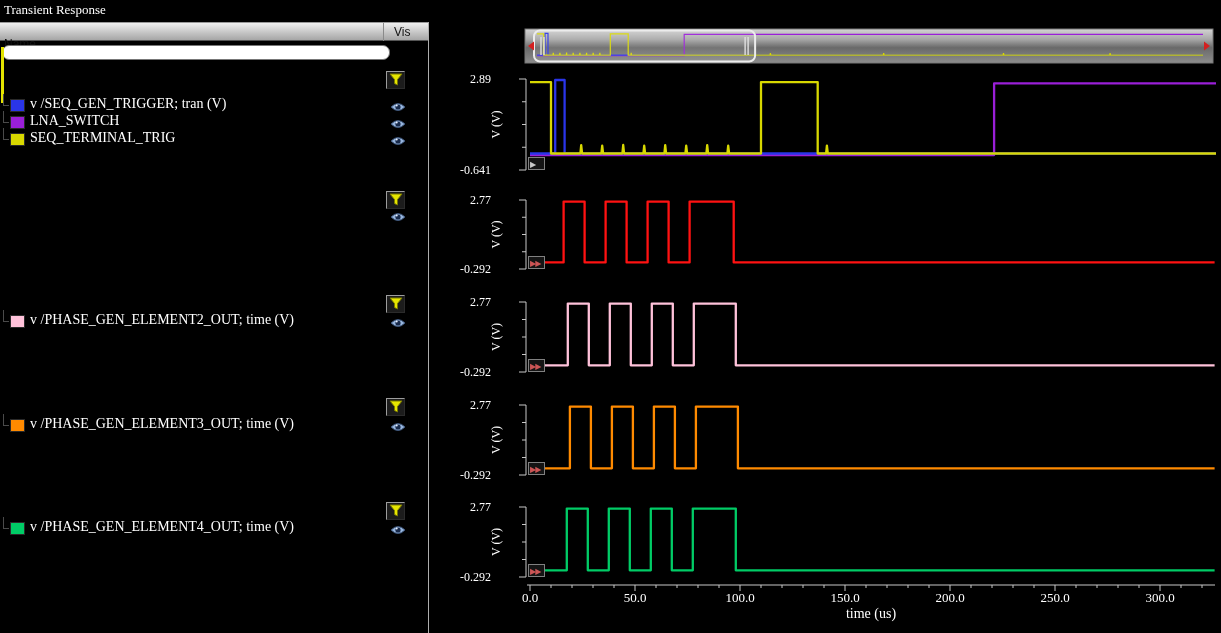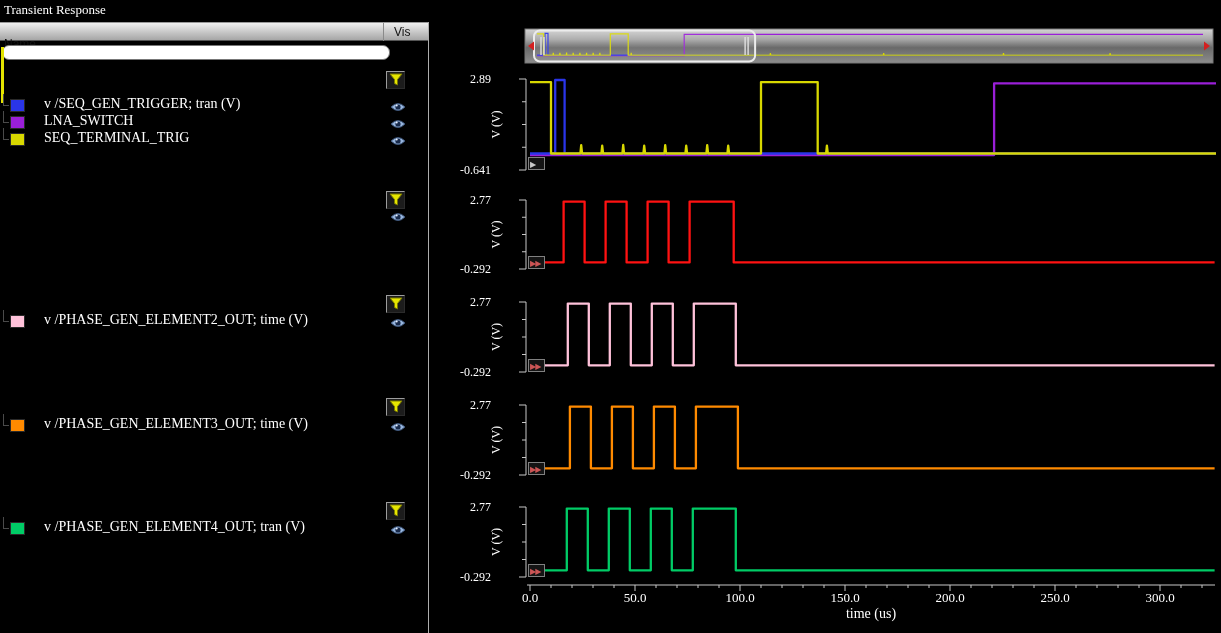--- a/index.html
+++ b/index.html
@@ -14,21 +14,21 @@
   .ph-name{position:absolute;left:4px;top:2px;margin-top:12px;}
   .ph-vis{position:absolute;left:394px;top:2px;}
   .ph-sep{position:absolute;left:383px;top:0;width:1px;height:18px;background:#8a8a8a;}
   .filter-input{position:absolute;left:2px;top:45px;width:374px;height:13px;border-radius:7px;
       border:1px solid #777;background:#fff;outline:none;font-size:11px;padding:0 6px;}
   .group-line{position:absolute;left:1px;top:47px;width:3px;height:56px;background:#e3e300;}
   .sig-row{position:absolute;left:0;height:16px;width:382px;color:#fff;font-size:14px;cursor:default;}
   .tree-l{position:absolute;left:3px;top:-3px;width:5px;height:11px;
       border-left:1px solid #4a4a4a;border-bottom:1px solid #4a4a4a;}
   .swatch{position:absolute;left:10px;top:2px;width:13px;height:11px;border:1px solid #2a2a2a;}
-  .sig-label{position:absolute;left:30px;top:-1px;white-space:nowrap;margin-left:14px;}
+  .sig-label{position:absolute;left:30px;top:-1px;white-space:nowrap;}
   .eye{position:absolute;left:390px;width:16px;height:12px;cursor:pointer;}
   .funnel-btn{position:absolute;left:386px;width:19px;height:18px;background:#1c1c1c;
       border:1px solid;border-color:#9d9d9d #2b2b2b #2b2b2b #9d9d9d;box-sizing:border-box;cursor:pointer;}
   .funnel-btn svg{display:block;margin:0 auto;}
   .panel-edge{position:absolute;left:428px;top:22px;width:1px;height:611px;background:#aeaeae;}
 </style>
 </head>
 <body>
 
 <div id="app">
@@ -211,21 +211,21 @@
     <span class="sig-label">v /PHASE_GEN_ELEMENT2_OUT; time (V)</span>
   </div>
   <div class="sig-row" style="top:417px">
     <span class="tree-l"></span>
     <span class="swatch" style="background-color: rgb(255, 138, 0);"></span>
     <span class="sig-label">v /PHASE_GEN_ELEMENT3_OUT; time (V)</span>
   </div>
   <div class="sig-row" style="top:520px">
     <span class="tree-l"></span>
     <span class="swatch" style="background-color: rgb(0, 204, 102);"></span>
-    <span class="sig-label">v /PHASE_GEN_ELEMENT4_OUT; tran (V)</span>
+    <span class="sig-label">v /PHASE_GEN_ELEMENT4_OUT; time (V)</span>
   </div>
 
   <div class="funnel-btn" style="top:71px">
     <svg width="16" height="15" viewBox="0 0 16 15">
         <path d="M2,2 H14 L9.5,7.5 V13 L6.5,11.5 V7.5 Z" fill="#e6e600" stroke="#7a7a00"></path>
       </svg>
   </div>
   <div class="funnel-btn" style="top:191px">
     <svg width="16" height="15" viewBox="0 0 16 15">
         <path d="M2,2 H14 L9.5,7.5 V13 L6.5,11.5 V7.5 Z" fill="#e6e600" stroke="#7a7a00"></path>

